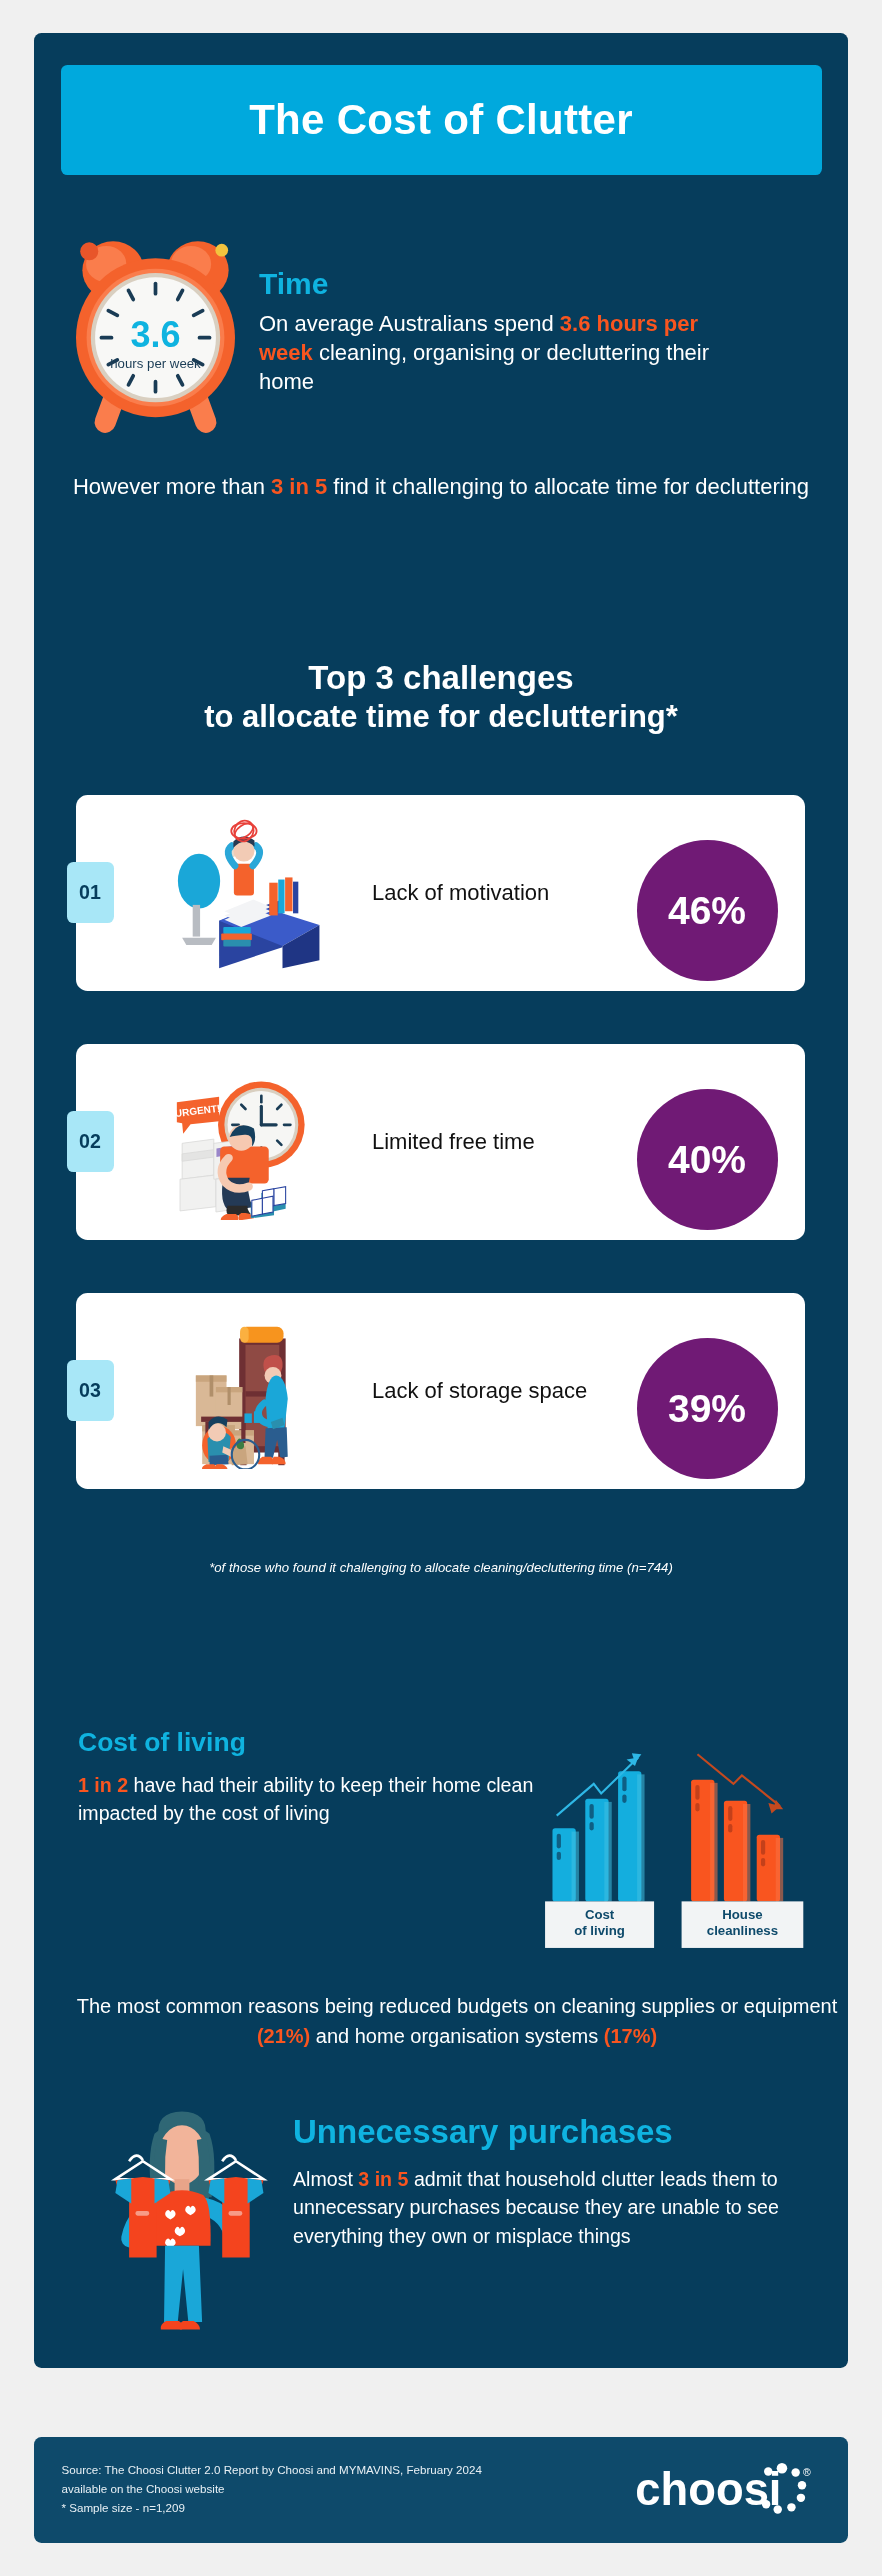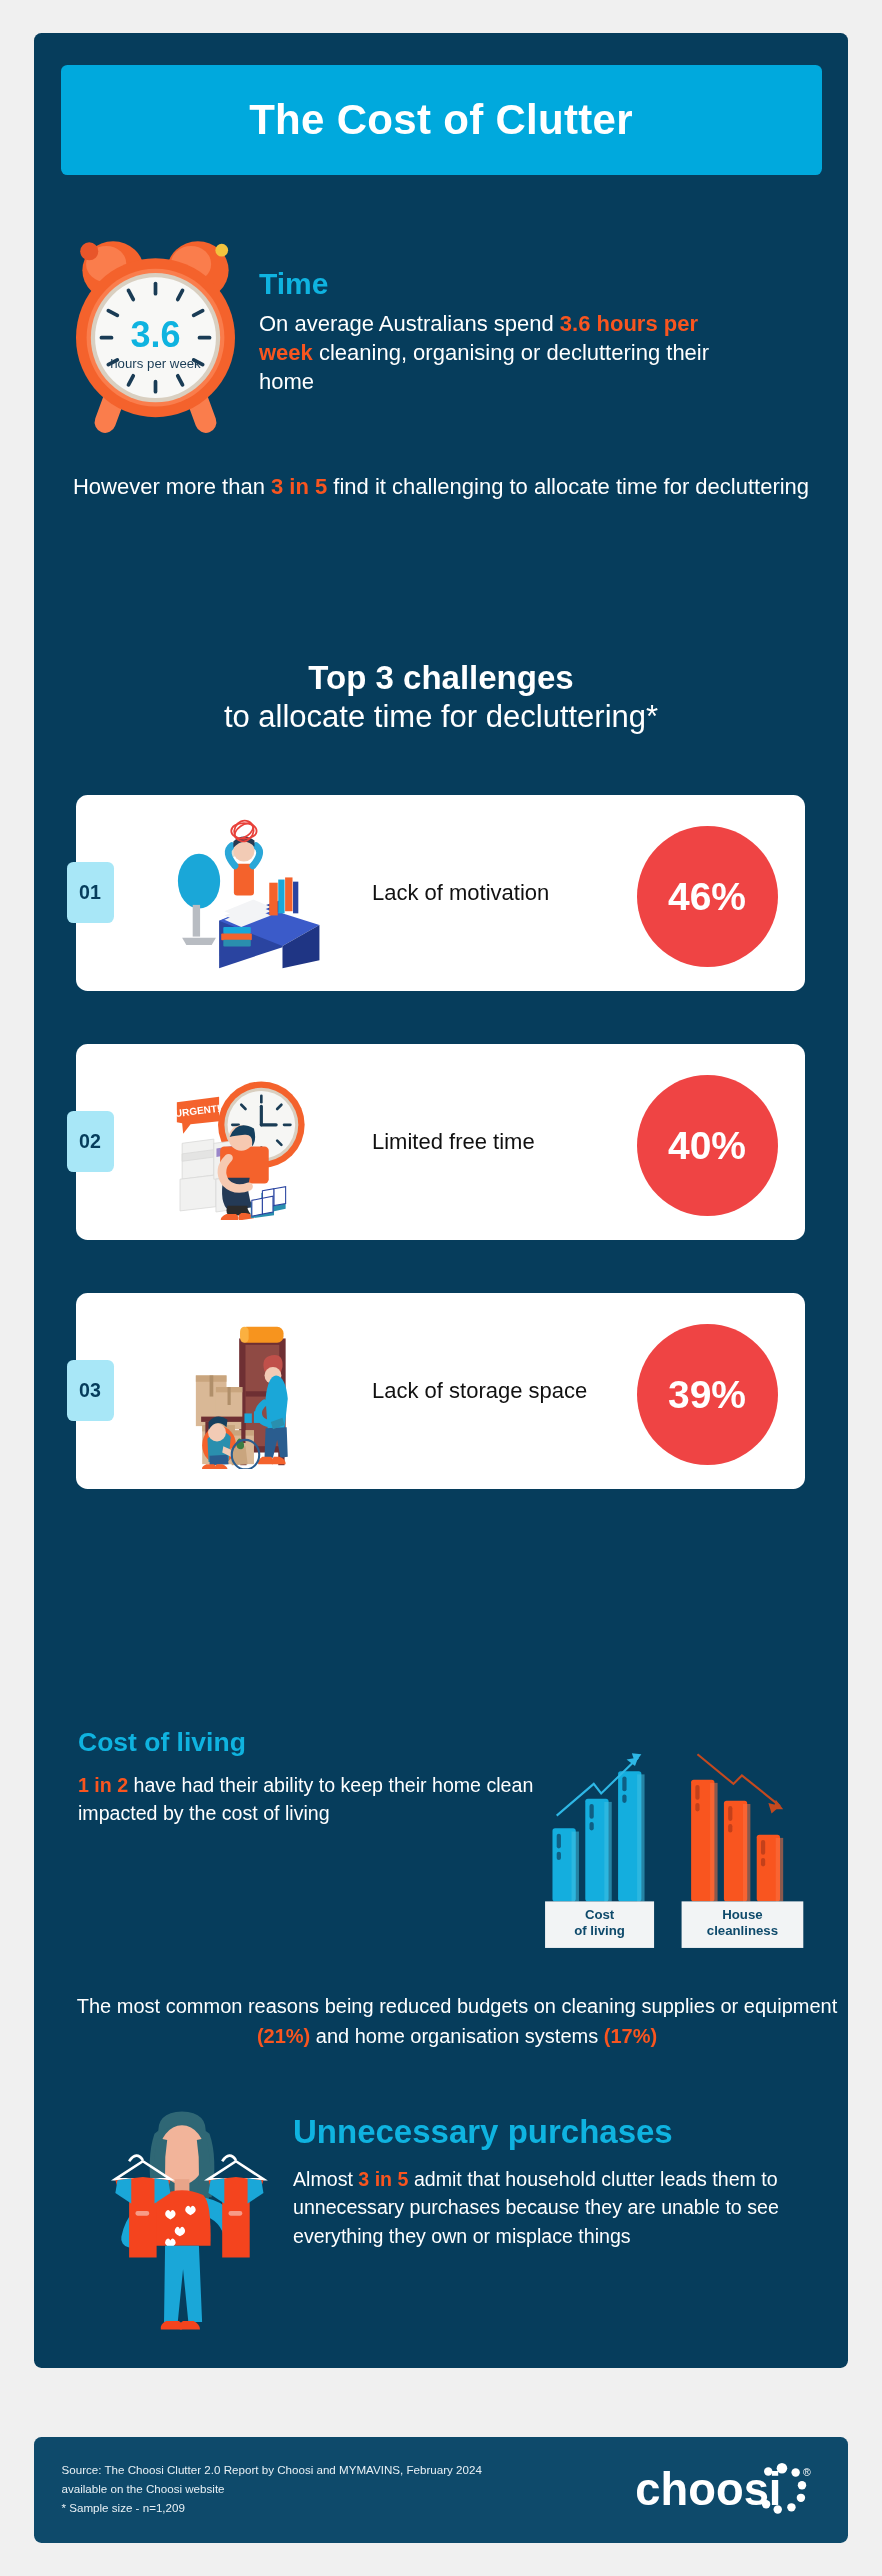--- a/index.html
+++ b/index.html
@@ -42,21 +42,21 @@
     position:absolute;left:0;top:439px;width:814px;text-align:center;
     font-size:22px;color:#ffffff;line-height:1.35;
   }
 
   
   .top3{
     position:absolute;left:0;top:625px;width:814px;text-align:center;color:#ffffff;
     line-height:1.22;
   }
   .top3 .l1{font-size:33px;font-weight:bold;display:block;}
-  .top3 .l2{font-size:31px;font-weight:400;display:block;}
+  .top3 .l2{font-size:31px;font-weight:700;display:block;}
 
   
   .card{
     position:absolute;left:42px;width:729px;height:196px;
     background:#ffffff;border-radius:11.6px;
   }
   .card.c1{top:762px;}
   .card.c2{top:1011px;}
   .card.c3{top:1260px;}
   .rank{
@@ -65,22 +65,22 @@
     display:flex;align-items:center;justify-content:center;
     color:#063d5c;font-size:19.6px;font-weight:bold;
   }
   .card-ill{position:absolute;left:85px;top:20px;width:169px;height:156px;}
   .card-label{
     position:absolute;left:296px;top:0;height:196px;width:254px;
     display:flex;align-items:center;
     font-size:22px;color:#111111;
   }
   .pct{
-    position:absolute;right:27.5px;top:31px;width:141px;height:141px;
-    background:#ef4444;border-radius:50%;
+    position:absolute;right:27.5px;top:45px;width:141px;height:141px;
+    background:#701a75;border-radius:50%;
     display:flex;align-items:center;justify-content:center;
     color:#ffffff;font-size:39px;font-weight:bold;
   }
 
   .cards-note{
     position:absolute;left:0;top:1527px;width:814px;text-align:center;
     font-size:13.2px;font-style:italic;color:#ffffff;
   }
 
   
@@ -326,20 +326,21 @@
           <path d="M118 252 l26 12 l-4 12 l-24 -12 Z" fill="#f2cbb5"></path>
           <path d="M132 256 l28 -4 l4 34 l-30 2 Z" fill="#c9a57e"></path>
           <path d="M142 246 q6 -16 14 -2 q4 12 -4 14 q-10 0 -10 -12 Z" fill="#3a7d44"></path>
           <ellipse cx="160" cy="268" rx="26" ry="28" fill="none" stroke="#2a5d8f" stroke-width="4"></ellipse>
         </svg>
       </div>
       <div class="card-label">Lack of storage space</div>
       <div class="pct">39%</div>
     </div>
 
+    <div class="cards-note">*of those who found it challenging to allocate cleaning/decluttering time (n=744)</div>
 
     <div class="col-sec">
       <div class="col-txt">
         <div class="col-h">Cost of living</div>
         <div class="col-p"><span class="orange">1 in 2</span><span> have had their ability to keep their home clean impacted by the cost of living</span></div>
       </div>
 
       <div class="chart">
         <svg viewBox="0 0 510 480" width="270" height="254">
 

